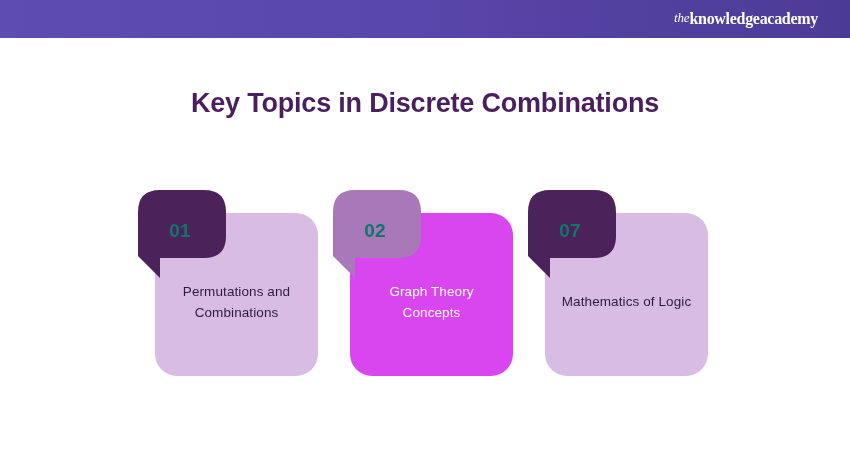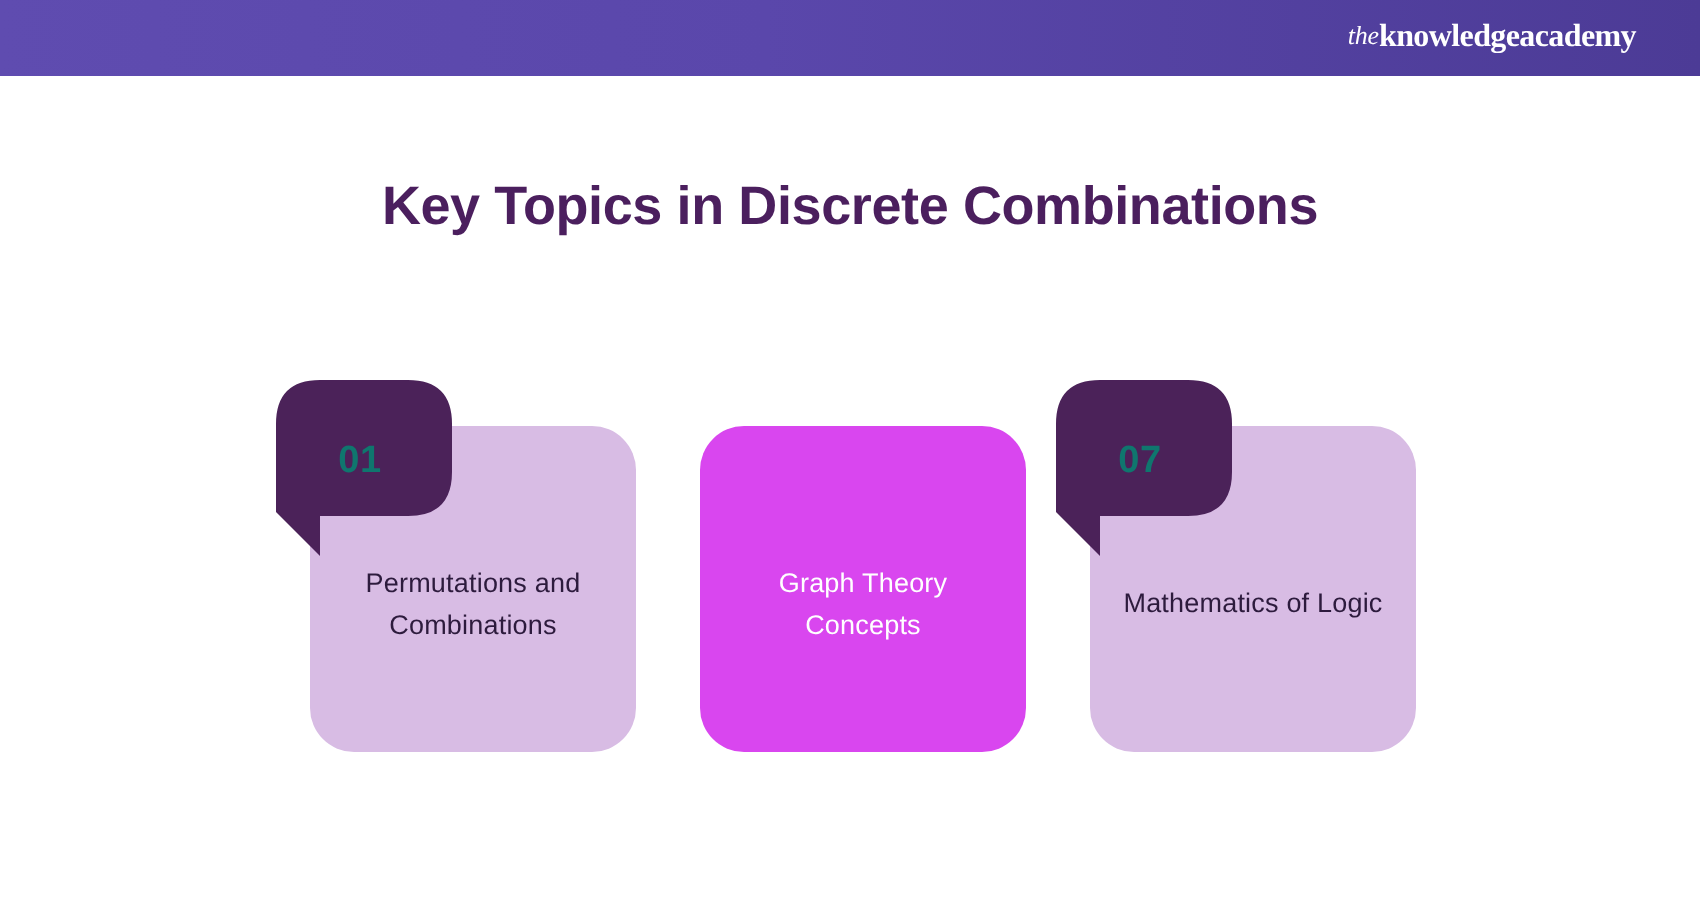--- a/index.html
+++ b/index.html
@@ -155,20 +155,26 @@
         <path d="M 0 22 Q 0 0 22 0 L 66 0 Q 88 0 88 22 L 88 46 Q 88 68 66 68 L 22 68 L 22 88 L 0 66 Z" fill="#4b2259"></path>
       </svg>
       <div class="badge-num">01</div>
     </div>
   </div>
 
   <div class="card-wrap pos-1">
     <div class="card-body dark">
       <div class="card-label">Graph Theory Concepts</div>
     </div>
+    <div class="badge">
+      <svg viewBox="0 0 88 88" xmlns="http://www.w3.org/2000/svg" aria-hidden="true">
+        <path d="M 0 22 Q 0 0 22 0 L 66 0 Q 88 0 88 22 L 88 46 Q 88 68 66 68 L 22 68 L 22 88 L 0 66 Z" fill="#a878b8"></path>
+      </svg>
+      <div class="badge-num">02</div>
+    </div>
   </div>
 
   <div class="card-wrap pos-2">
     <div class="card-body light">
       <div class="card-label">Mathematics of Logic</div>
     </div>
     <div class="badge">
       <svg viewBox="0 0 88 88" xmlns="http://www.w3.org/2000/svg" aria-hidden="true">
         <path d="M 0 22 Q 0 0 22 0 L 66 0 Q 88 0 88 22 L 88 46 Q 88 68 66 68 L 22 68 L 22 88 L 0 66 Z" fill="#4b2259"></path>
       </svg>

